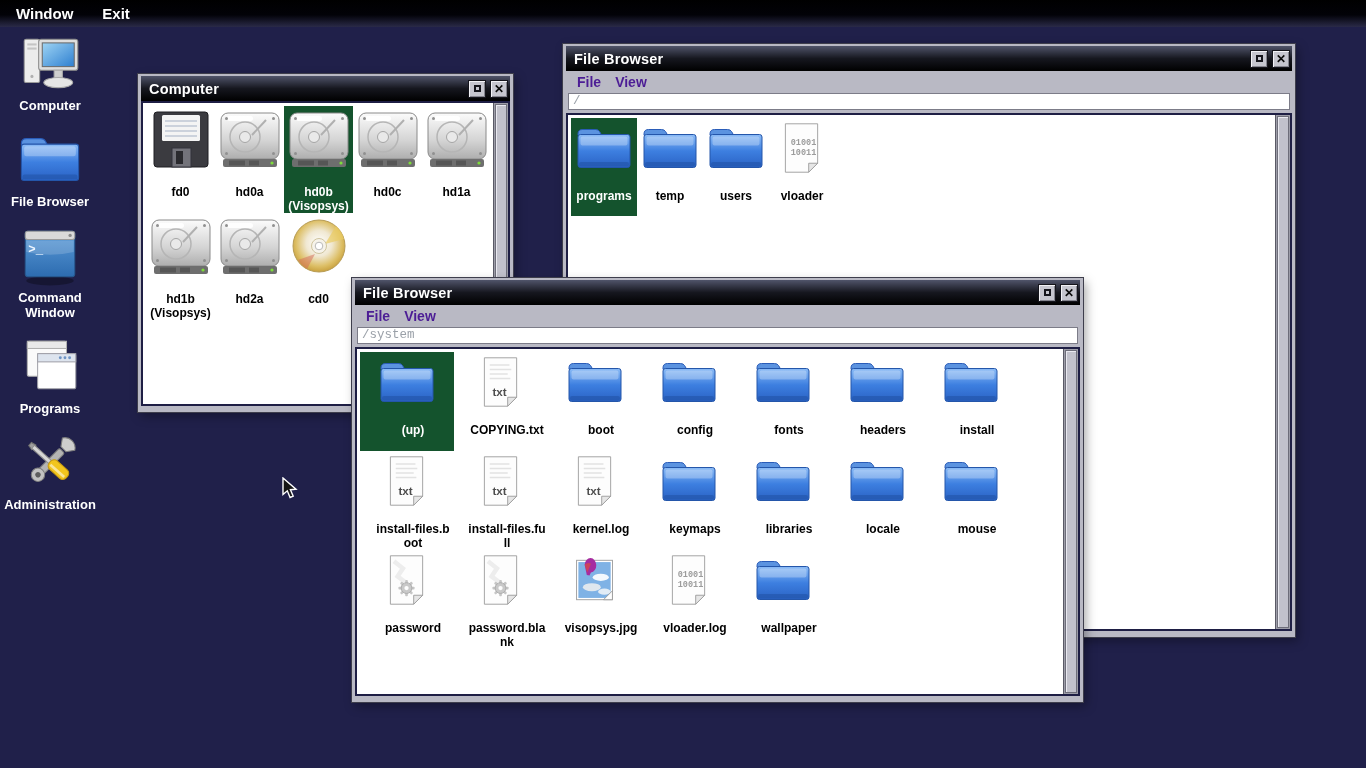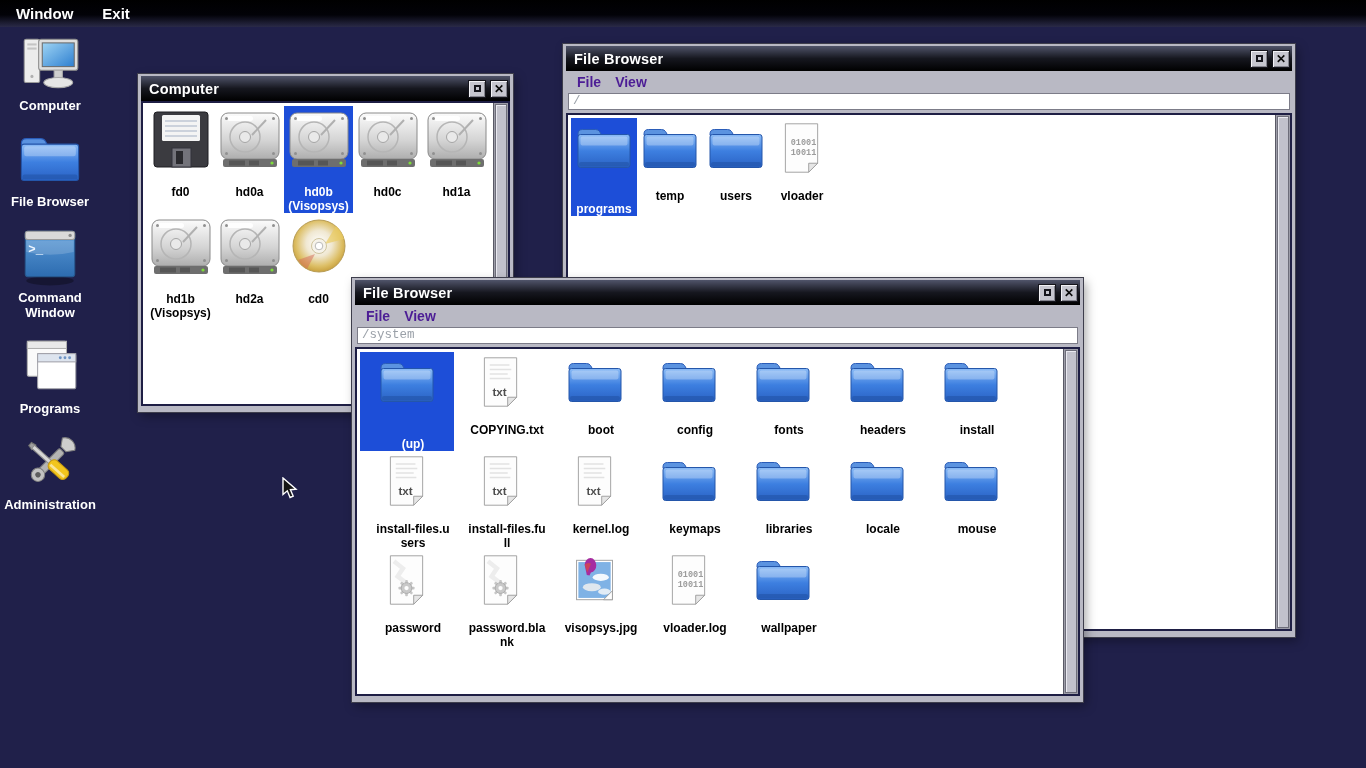--- a/index.html
+++ b/index.html
@@ -46,21 +46,21 @@
     margin:0 2px 3px 2px; font-family:"Liberation Mono", monospace; font-size:12.5px;
     color:#9aa0a8; line-height:15px; padding:0 4px; overflow:hidden; white-space:nowrap; }
   .body-area { position:relative; flex:1; background:#fff; border:2px solid #1e1e44; overflow:hidden; }
   .iconarea { position:absolute; inset:0; right:15px; display:flex; flex-wrap:wrap;
     align-content:flex-start; padding:3px 0 0 3px; }
   .cell { display:flex; flex-direction:column; align-items:center; padding-top:4px; }
   .cell .icon-slot { display:flex; align-items:flex-end; justify-content:center; }
   .icon-slot svg { height:100%; max-width:100%; display:block; margin:auto; }
   .cell-label { font-size:12px; font-weight:bold; color:#000; text-align:center;
     line-height:14px; margin-top:15px; }
-  .cell.selected { background:#1d4ed8;justify-content:space-between; }
+  .cell.selected { background:#14532d; }
   .cell.selected .cell-label { color:#fff; }
   .vscroll { position:absolute; top:0; right:0; bottom:0; width:15px;
     background:#9d9da8; border-left:1px solid #5a5a66; padding:1px; }
   .vthumb { width:100%; height:100%; background:#c2c2cc; border:1px solid #6e6e7a;
     box-shadow:inset 1px 1px 0 #e9e9f0; }
 
   
   #win-computer { left:138px; top:74px; width:375px; height:338px; z-index:2; }
   #win-computer .cell { width:69px; min-height:100px; }
   #win-computer .icon-slot { width:66px; height:60px; }
@@ -647,21 +647,21 @@
 
         <div class="cell">
           <span class="icon-slot">
             <svg viewBox="0 0 48 58">
               <path d="M6 2 h36 v44 l-10 10 h-26 z" fill="#fdfdfd" stroke="#9a9a9a"></path>
               <path d="M42 46 l-10 10 v-10 z" fill="#e6e6e6" stroke="#9a9a9a"></path>
               <path d="M12 10 h22 M12 15 h24 M12 20 h20 M12 25 h23" stroke="#e2e2e2" stroke-width="1.6"></path>
               <text x="15" y="45" font-size="13" fill="#4e4e4e" font-family="Liberation Sans, sans-serif" font-weight="bold">txt</text>
             </svg>
           </span>
-          <span class="cell-label">install-files.users</span>
+          <span class="cell-label">install-files.boot</span>
         </div>
 
         <div class="cell">
           <span class="icon-slot">
             <svg viewBox="0 0 48 58">
               <path d="M6 2 h36 v44 l-10 10 h-26 z" fill="#fdfdfd" stroke="#9a9a9a"></path>
               <path d="M42 46 l-10 10 v-10 z" fill="#e6e6e6" stroke="#9a9a9a"></path>
               <path d="M12 10 h22 M12 15 h24 M12 20 h20 M12 25 h23" stroke="#e2e2e2" stroke-width="1.6"></path>
               <text x="15" y="45" font-size="13" fill="#4e4e4e" font-family="Liberation Sans, sans-serif" font-weight="bold">txt</text>
             </svg>

